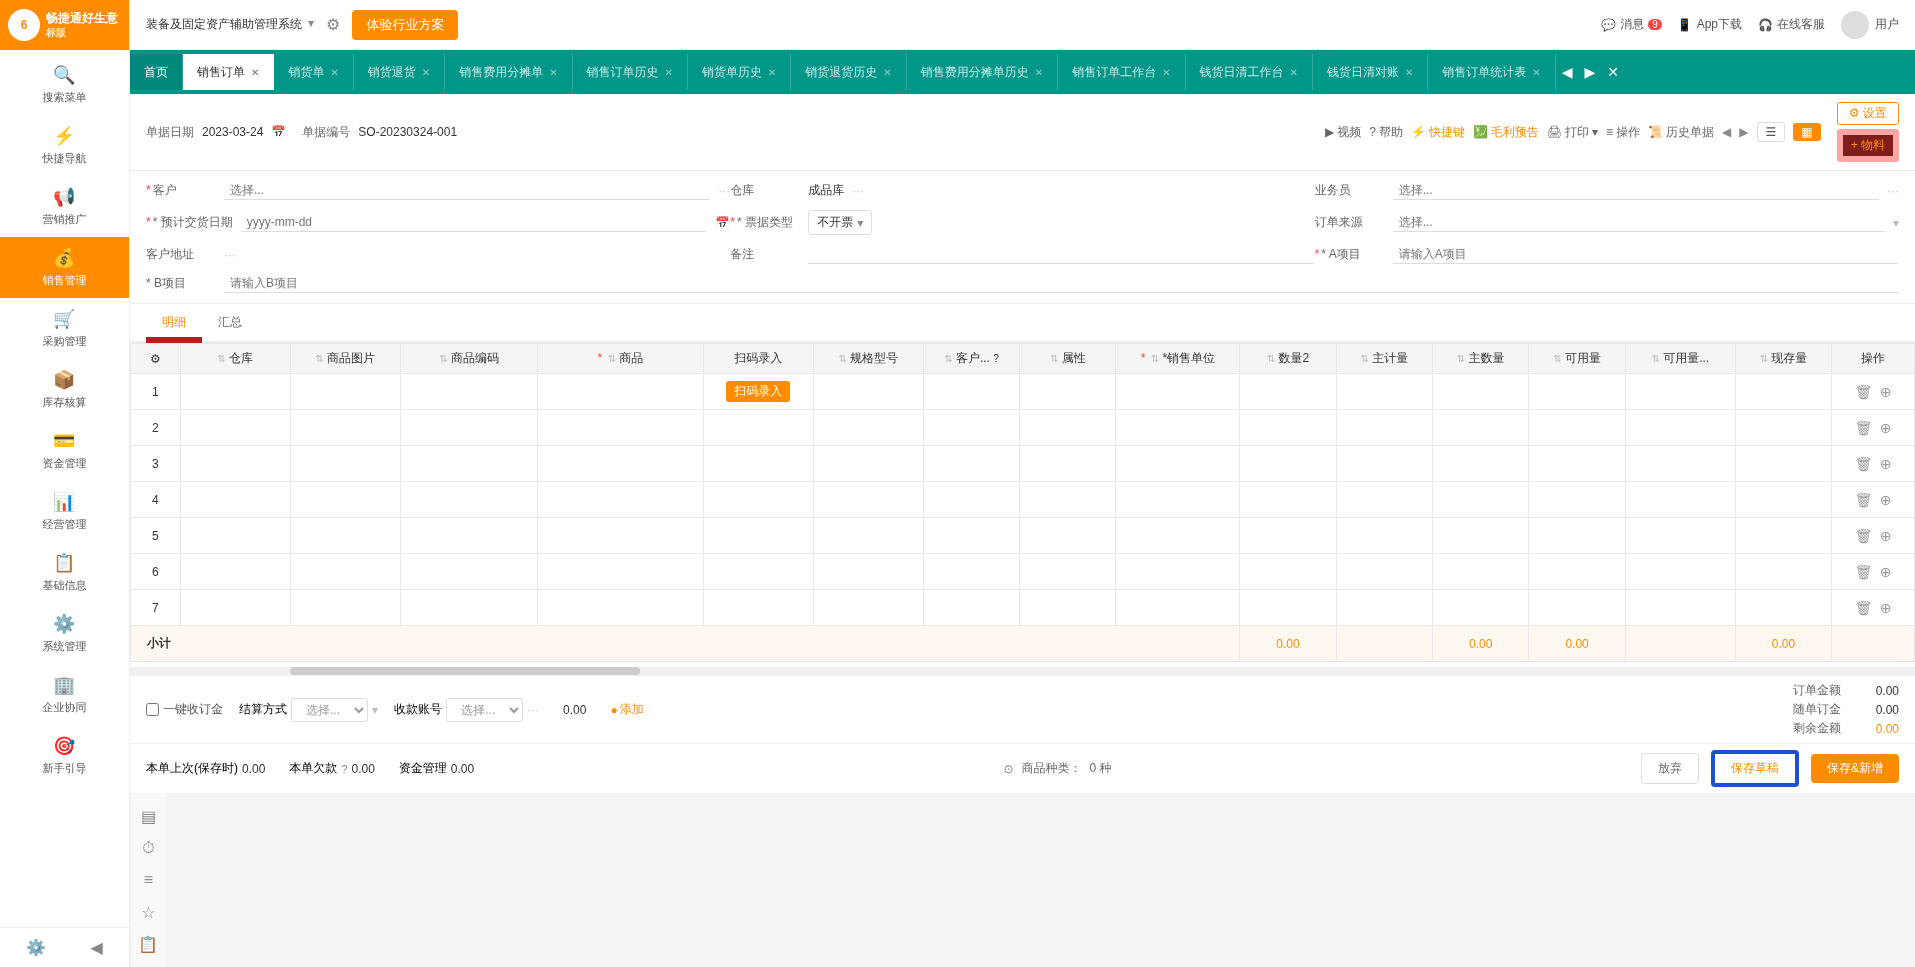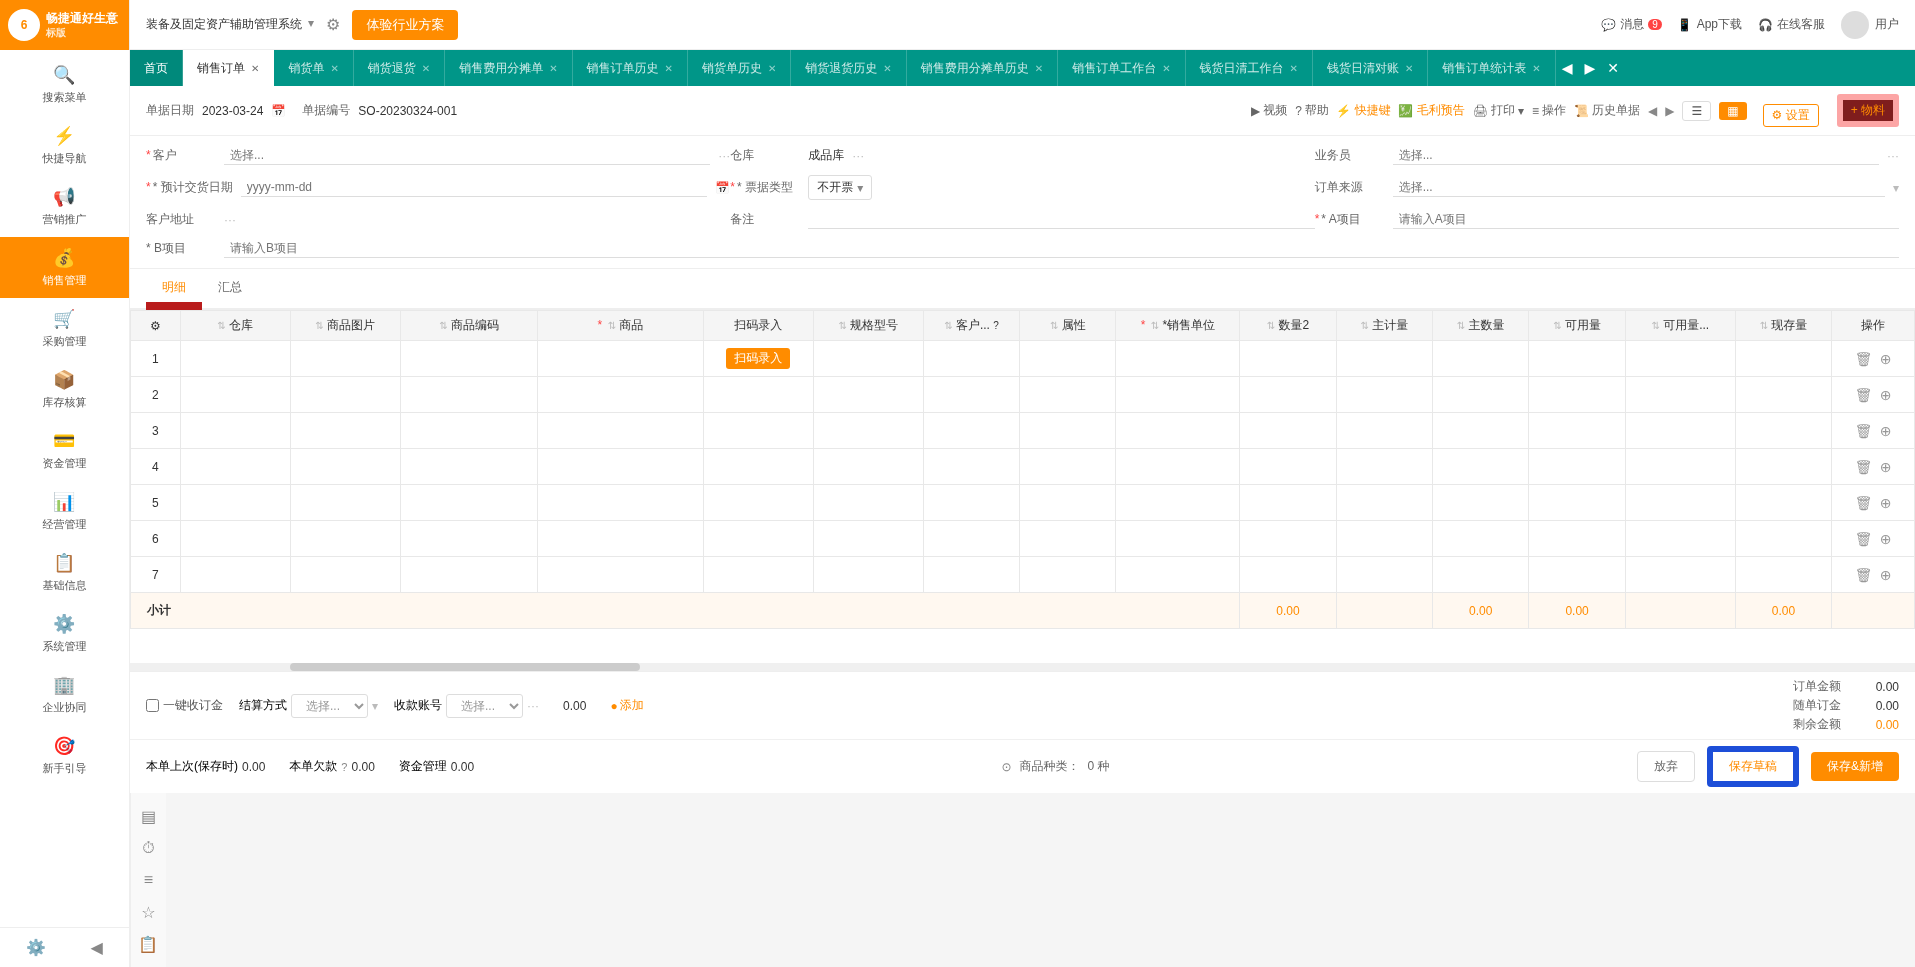--- a/index.html
+++ b/index.html
@@ -27,21 +27,21 @@
     .system-title-dropdown { color: #888; cursor: pointer; }
     .header-actions { margin-left: auto; display: flex; align-items: center; gap: 16px; color: #555; }
     .header-action-item { display: flex; align-items: center; gap: 4px; cursor: pointer; font-size: 12px; }
     .header-action-item .badge { background: #ff4444; color: #fff; border-radius: 8px; padding: 0 4px; font-size: 10px; }
     .industry-btn { background: #ff8c00; color: #fff; border: none; border-radius: 4px; padding: 6px 14px; cursor: pointer; font-size: 13px; }
     .gear-icon { font-size: 16px; cursor: pointer; color: #888; }
     .user-info { display: flex; align-items: center; gap: 6px; color: #555; cursor: pointer; }
     .user-avatar { width: 28px; height: 28px; background: #ddd; border-radius: 50%; }
 
     
-    .tab-bar { background: #009688; display: flex; align-items: center; height: 36px; overflow: hidden; }
+    .tab-bar { background: #009688; display: flex; align-items: center; height: 44px; overflow: hidden; }
     .tab-item { padding: 0 14px; height: 36px; display: flex; align-items: center; color: rgba(255,255,255,0.8); cursor: pointer; white-space: nowrap; font-size: 12px; gap: 6px; border-right: 1px solid rgba(255,255,255,0.2); }
     .tab-item.active { background: #fff; color: #333; }
     .tab-item.home { background: #00897b; color: #fff; }
     .tab-close { font-size: 10px; opacity: 0.7; }
     .tab-nav-btn { padding: 0 6px; color: #fff; cursor: pointer; font-size: 14px; display: flex; align-items: center; height: 36px; }
     .form-area { flex: 1; display: flex; flex-direction: column; overflow: hidden; background: #fff; }
 
     
     .form-header { padding: 8px 16px; border-bottom: 1px solid #eee; display: flex; align-items: center; gap: 16px; background: #fff; }
     .form-field-row { display: flex; align-items: center; gap: 8px; }
@@ -60,21 +60,21 @@
     .form-col-label { color: #666; white-space: nowrap; min-width: 70px; }
     .form-col-label.required::before { content: '*'; color: #ff4444; margin-right: 2px; }
     .form-input { border: none; border-bottom: 1px solid #ddd; padding: 2px 6px; color: #999; flex: 1; outline: none; background: transparent; }
     .dots { color: #bbb; cursor: pointer; }
     .form-select { border: 1px solid #ddd; border-radius: 3px; padding: 3px 8px; color: #333; background: #fff; cursor: pointer; display: flex; align-items: center; gap: 4px; }
     .form-select-arrow { color: #888; }
 
     
     .section-tabs { display: flex; border-bottom: 2px solid #eee; padding: 0 16px; margin-top: 4px; }
     .section-tab { padding: 6px 16px; cursor: pointer; color: #666; font-size: 13px; }
-    .section-tab.active { color: #ff8c00; border-bottom: 8px solid #b91c1c; margin-bottom: -2px; }
+    .section-tab.active { color: #ff8c00; border-bottom: 6px solid #b91c1c; margin-bottom: -2px; }
 
     
     .data-table-wrap { flex: 1; overflow: auto; }
     .data-table { width: 100%; border-collapse: collapse; table-layout: fixed; }
     .data-table th { background: #f5f5f5; border: 1px solid #e8e8e8; padding: 6px 4px; text-align: center; color: #333; font-weight: 500; white-space: nowrap; font-size: 12px; position: sticky; top: 0; z-index: 2; }
     .data-table th.required::before { content: '*'; color: #ff4444; margin-right: 2px; }
     .data-table th .sort-icon { color: #bbb; font-size: 10px; }
     .data-table td { border: 1px solid #e8e8e8; padding: 6px 4px; text-align: center; color: #333; height: 36px; }
     .row-num { color: #999; }
     .scan-btn { background: #ff8c00; color: #fff; border: none; border-radius: 3px; padding: 2px 8px; cursor: pointer; font-size: 12px; }
@@ -86,21 +86,21 @@
     .checkbox-item { display: flex; align-items: center; gap: 4px; color: #555; }
     .payment-method { display: flex; align-items: center; gap: 4px; }
     .select-box { border: 1px solid #ddd; border-radius: 3px; padding: 3px 10px; color: #999; background: #fff; cursor: pointer; }
     .amount-display { color: #333; padding: 2px 8px; }
     .add-btn { color: #ff8c00; cursor: pointer; display: flex; align-items: center; gap: 2px; }
     .right-summary-row { display: flex; align-items: center; gap: 8px; }
     .right-summary-label { color: #666; }
     .right-summary-value { color: #333; min-width: 50px; text-align: right; }
     .right-summary-value.orange { color: #ff8c00; }
     .btn-discard { border: 1px solid #ddd; background: #fff; color: #666; border-radius: 4px; padding: 6px 16px; cursor: pointer; }
-    .btn-save-draft { border: 6px solid #1d4ed8; background: #fff; color: #ff8c00; border-radius: 4px; padding: 6px 16px; cursor: pointer; }
+    .btn-save-draft { border: 4px solid #1d4ed8; background: #fff; color: #ff8c00; border-radius: 4px; padding: 6px 16px; cursor: pointer; }
     .btn-save-new { background: #ff8c00; color: #fff; border: none; border-radius: 4px; padding: 6px 16px; cursor: pointer; }
 
     
     .right-float-panel { width: 36px; background: #f9f9f9; border-left: 1px solid #eee; display: flex; flex-direction: column; align-items: center; gap: 2px; padding: 8px 0; }
     .right-float-btn { width: 30px; height: 30px; display: flex; align-items: center; justify-content: center; cursor: pointer; color: #888; font-size: 16px; border-radius: 4px; }
     .right-float-btn.orange { color: #ff8c00; }
 
     .scrollbar-area { height: 8px; background: #f0f0f0; overflow: hidden; }
     .scrollbar-thumb { height: 8px; width: 350px; background: #ccc; border-radius: 4px; margin-left: 160px; }
 
@@ -309,21 +309,21 @@
           <span>操作</span>
         </div>
         <div class="form-header-action">
           <span>📜</span>
           <span>历史单据</span>
         </div>
         <span style="cursor:pointer;color:#888;">◀</span>
         <span style="cursor:pointer;color:#888;">▶</span>
         <button class="view-btn">☰</button>
         <button class="toggle-btn">▦</button>
-        <div style="display:flex;flex-direction:row;gap:18px;margin-left:8px;align-items:flex-end;">
+        <div style="display:flex;flex-direction:column;gap:4px;margin-left:8px;">
           <button class="toggle-btn" style="background:#fff;color:#ff8c00;border:1px solid #ff8c00;">⚙ 设置</button>
           <button class="toggle-btn" style="background:#7f1d1d;color:#ff8c00;border:6px solid #fca5a5;">+ 物料</button>
         </div>
       </div>
     </div>
 
     <div class="form-fields">
       <div class="form-row">
         <div class="form-col">
           <span class="form-col-label required">客户</span>

